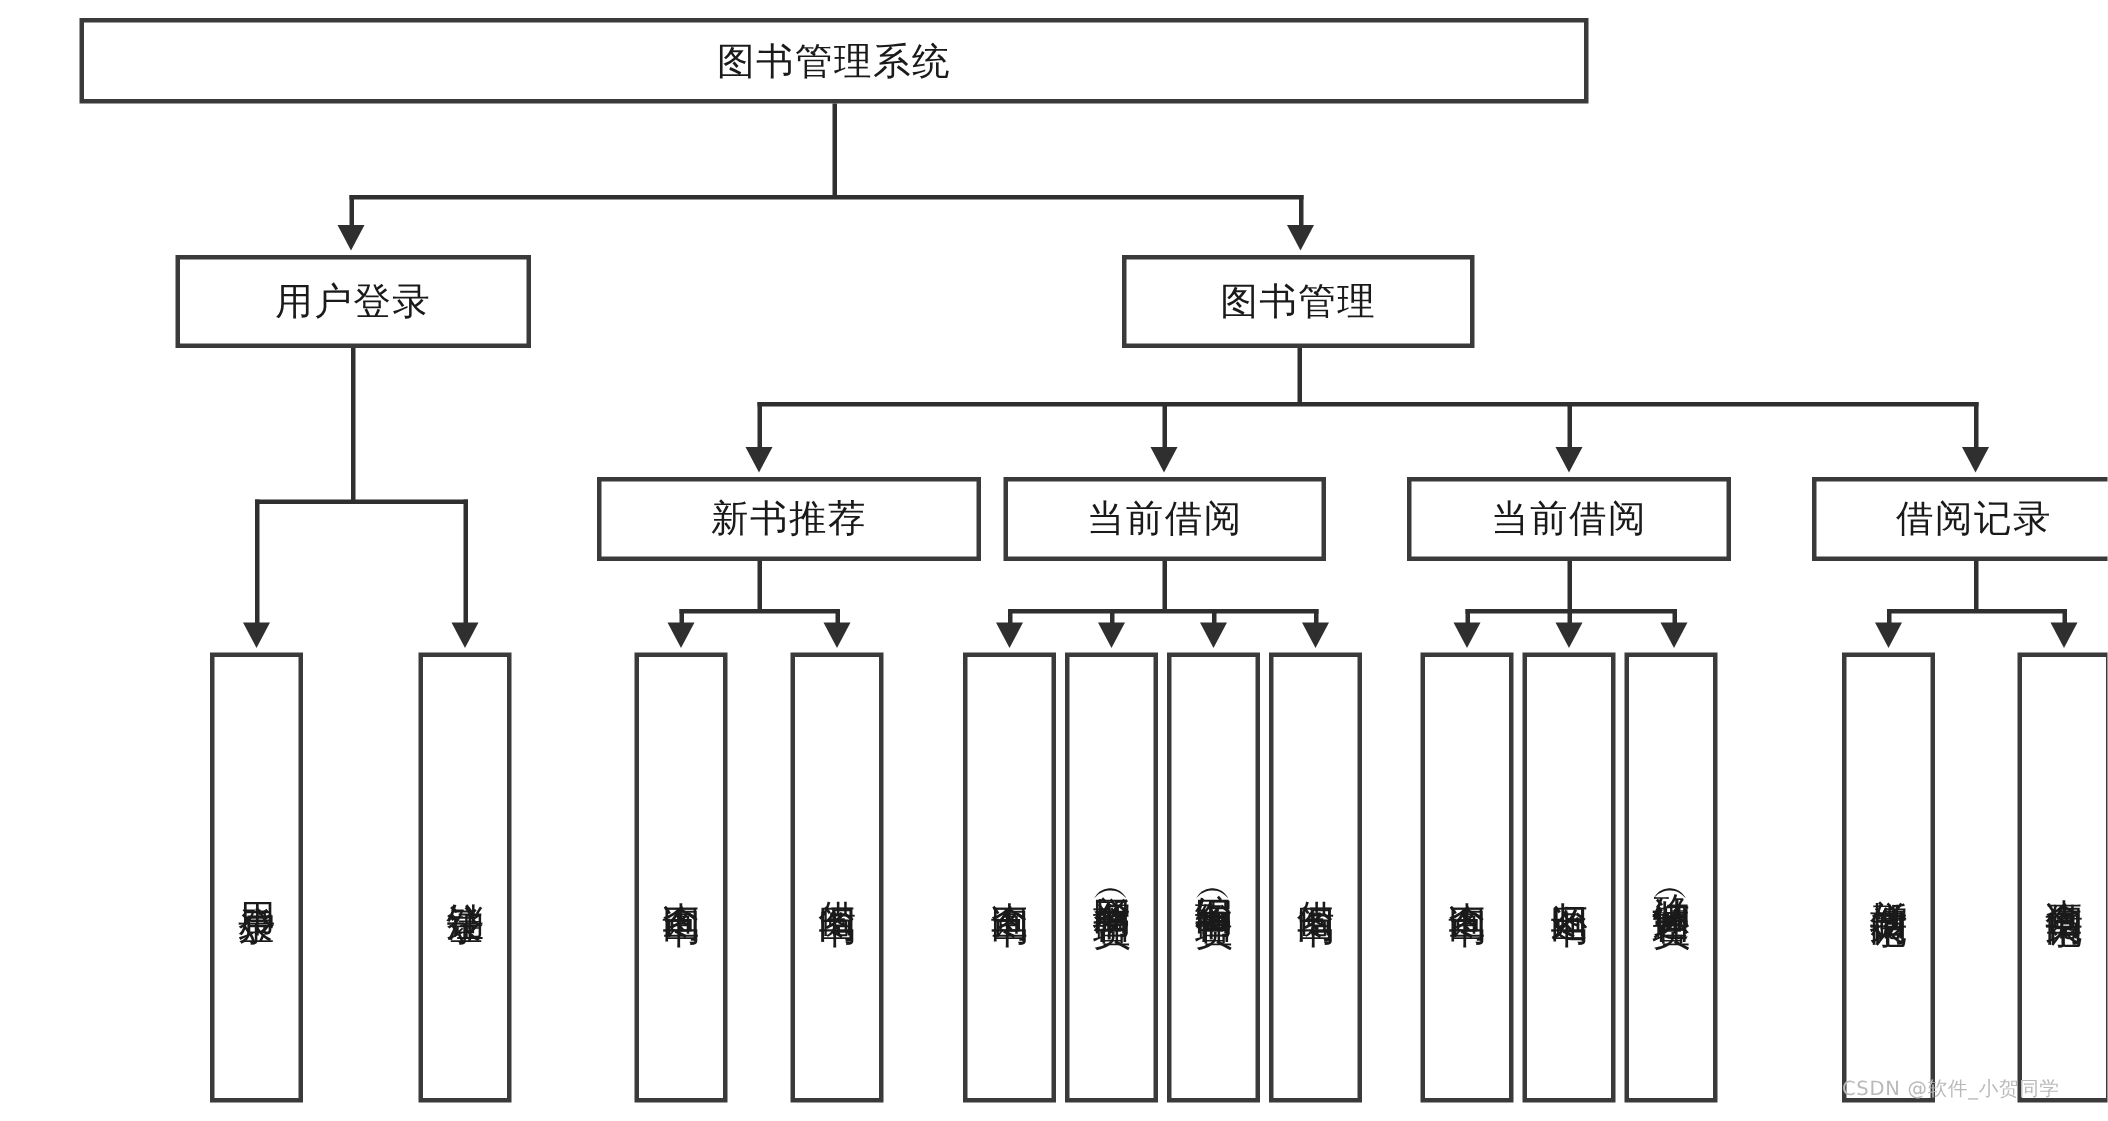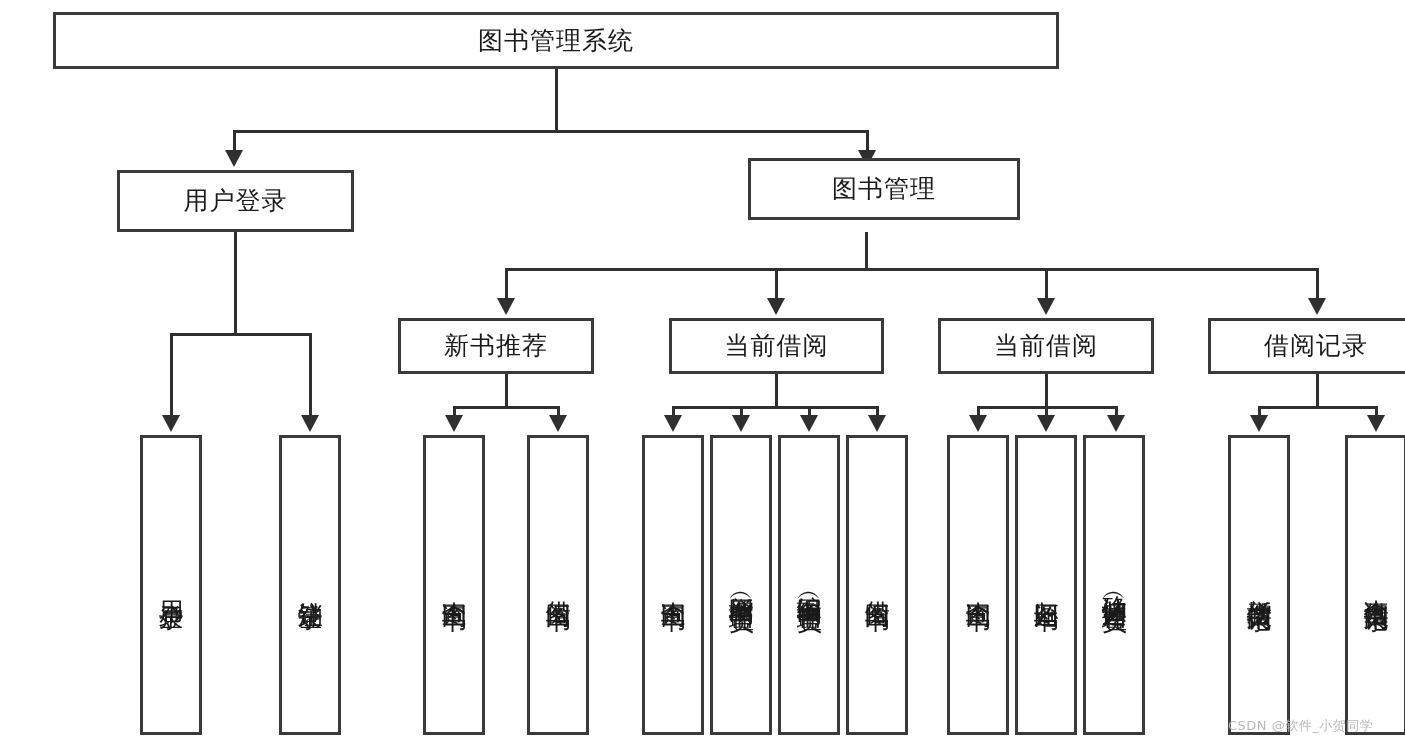--- a/index.html
+++ b/index.html
@@ -88,21 +88,21 @@
   <div class="edge v" style="left:197px; top:130px; height:23px;"></div>
   <div class="arrow" style="left:189px; top:150px;"></div>
 
   <div class="edge v" style="left:830px; top:130px; height:23px;"></div>
   <div class="arrow" style="left:822px; top:150px;"></div>
 
   <div class="node horiz" style="left:81px; top:170px; width:237px; height:62px;">
     <span>用户登录</span>
   </div>
 
-  <div class="node horiz" style="left:712px; top:158px; width:272px; height:62px;">
+  <div class="node horiz" style="left:712px; top:170px; width:235px; height:62px;">
     <span>图书管理</span>
   </div>
 
   <div class="edge v" style="left:198px; top:232px; height:103px;"></div>
   <div class="edge h" style="left:134px; top:333px; width:142px;"></div>
   <div class="edge v" style="left:134px; top:333px; height:85px;"></div>
   <div class="arrow" style="left:126px; top:415px;"></div>
   <div class="edge v" style="left:273px; top:333px; height:85px;"></div>
   <div class="arrow" style="left:265px; top:415px;"></div>
 
@@ -117,21 +117,21 @@
   <div class="edge h" style="left:469px; top:268px; width:814px;"></div>
   <div class="edge v" style="left:469px; top:268px; height:32px;"></div>
   <div class="arrow" style="left:461px; top:298px;"></div>
   <div class="edge v" style="left:739px; top:268px; height:32px;"></div>
   <div class="arrow" style="left:731px; top:298px;"></div>
   <div class="edge v" style="left:1009px; top:268px; height:32px;"></div>
   <div class="arrow" style="left:1001px; top:298px;"></div>
   <div class="edge v" style="left:1280px; top:268px; height:32px;"></div>
   <div class="arrow" style="left:1272px; top:298px;"></div>
 
-  <div class="node horiz" style="left:362px; top:318px; width:196px; height:56px;">
+  <div class="node horiz" style="left:362px; top:318px; width:256px; height:56px;">
     <span>新书推荐</span>
   </div>
   <div class="node horiz" style="left:633px; top:318px; width:215px; height:56px;">
     <span>当前借阅</span>
   </div>
   <div class="node horiz" style="left:1172px; top:318px; width:216px; height:56px;">
     <span>借阅记录</span>
   </div>
   <div class="node horiz" style="left:902px; top:318px; width:216px; height:56px;">
     <span>当前借阅</span>

